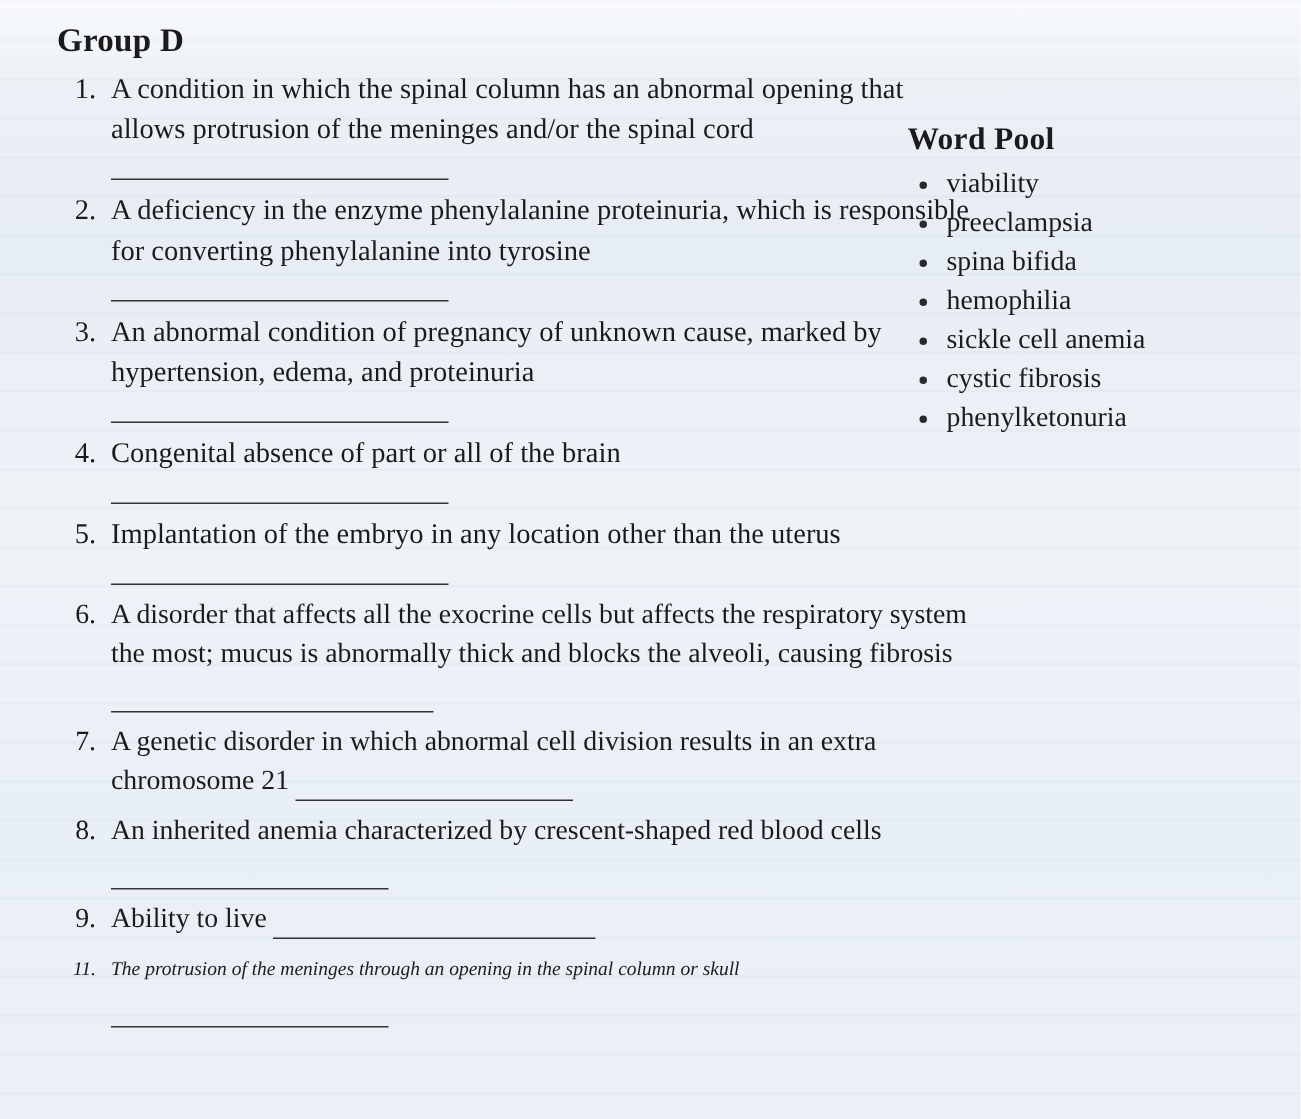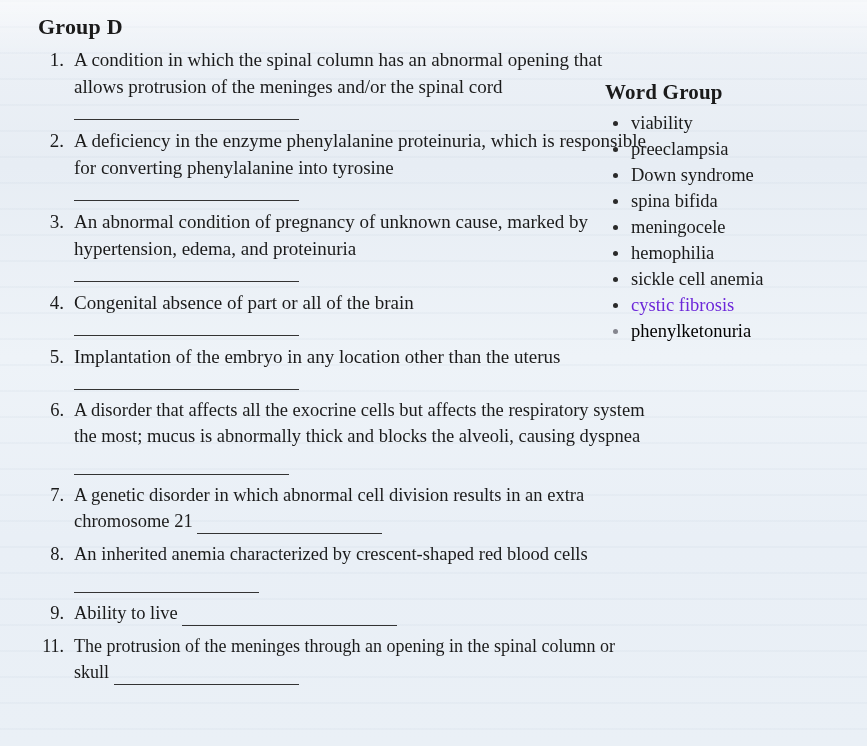--- a/index.html
+++ b/index.html
@@ -126,41 +126,39 @@
   }
   .blank-inline-lg { width: 215px; }
   .blank-inline-md { width: 185px; }
 
   
   .q6 .qbody, .q6 .qnum { font-size: 18.5px; line-height: 26px; }
   .q7 .qbody, .q7 .qnum { font-size: 18.5px; line-height: 26px; }
   .q8 .qbody, .q8 .qnum { font-size: 18.5px; line-height: 26px; }
   .q9 .qbody, .q9 .qnum { font-size: 18.5px; line-height: 26px; }
   .q10 .qbody, .q10 .qnum { font-size: 18.5px; line-height: 26px; }
-  .q11 .qbody, .q11 .qnum { font-size: 18px; line-height: 26px; }
+  .q11 .qbody, .q11 .qnum { font-size: 13px; line-height: 26px; font-style: italic; }
 </style>
 </head>
 <body>
 
 <div class="page-bands"></div>
 
 <div class="sheet">
 
   <div class="group-title">Group D</div>
 
   <div class="columns">
 
     <div class="wordpool">
-      <h2>Word Group</h2>
+      <h2>Word Pool</h2>
       <ul>
         <li>viability</li>
         <li>preeclampsia</li>
-        <li>Down syndrome</li>
         <li>spina bifida</li>
-        <li>meningocele</li>
         <li>hemophilia</li>
         <li>sickle cell anemia</li>
         <li>cystic fibrosis</li>
         <li>phenylketonuria</li>
       </ul>
     </div>
 
     <ol class="qlist">
 
       <li class="qitem q1">
@@ -199,21 +197,21 @@
         <span class="qnum">5.</span>
         <span class="qbody">
           <span class="qtext">Implantation of the embryo in any location other than the uterus</span>
           <span class="blank-line"></span>
         </span>
       </li>
 
       <li class="qitem q6">
         <span class="qnum">6.</span>
         <span class="qbody">
-          <span class="qtext">A disorder that affects all the exocrine cells but affects the respiratory system the most; mucus is abnormally thick and blocks the alveoli, causing dyspnea</span>
+          <span class="qtext">A disorder that affects all the exocrine cells but affects the respiratory system the most; mucus is abnormally thick and blocks the alveoli, causing fibrosis</span>
           <span class="blank blank-inline-lg"></span>
         </span>
       </li>
 
       <li class="qitem q7">
         <span class="qnum">7.</span>
         <span class="qbody">
           <span class="qtext">A genetic disorder in which abnormal cell division results in an extra chromosome 21</span>
           <span class="blank blank-inline-md"></span>
         </span>

